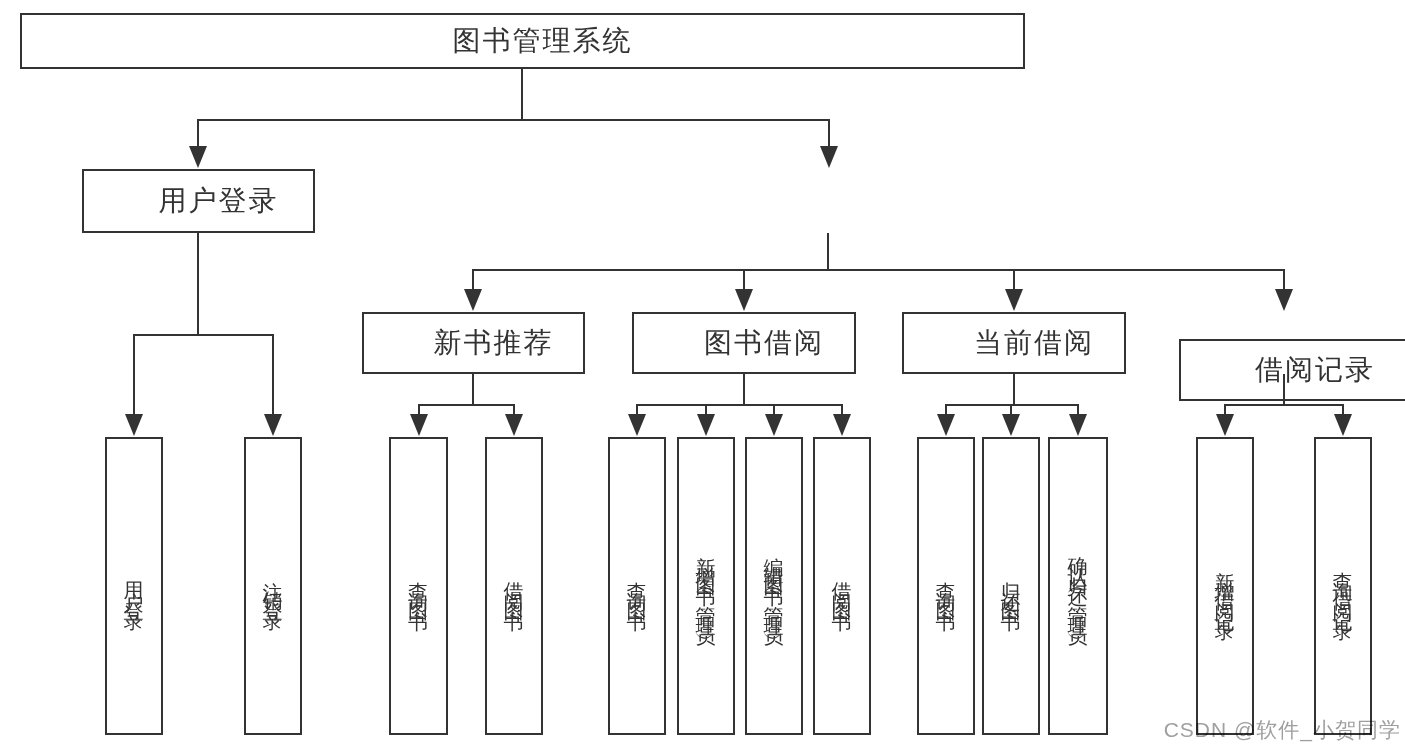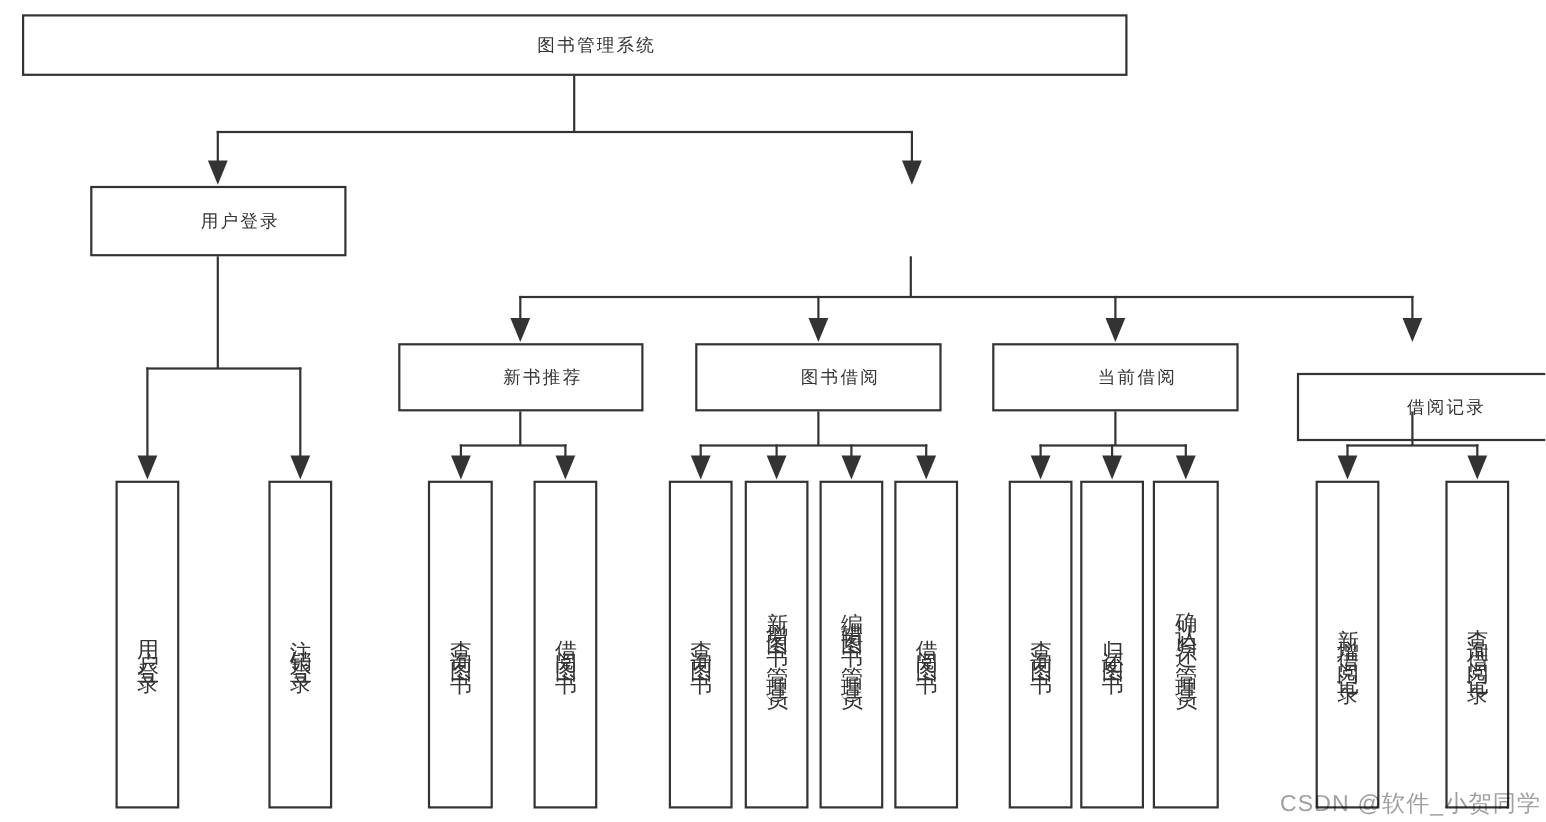--- a/index.html
+++ b/index.html
@@ -21,21 +21,21 @@
   .box {
     position: absolute;
     background: var(--background);
     border: 2px solid var(--line);
     box-sizing: border-box;
     display: flex;
     align-items: center;
     justify-content: center;
     color: var(--text);
   }
-  .hbox { font-size: 16px; letter-spacing: 2px; white-space: nowrap; padding-left: 40px; }
+  .hbox { font-size: 28px; letter-spacing: 2px; white-space: nowrap; padding-left: 40px; }
   .vbox {
     writing-mode: vertical-rl;
     font-size: 20px;
     letter-spacing: 10px;
     line-height: 1;
   }
   .vline { position: absolute; width: 2px; background: var(--line); }
   .hline { position: absolute; height: 2px; background: var(--line); }
   .arrow {
     position: absolute;

